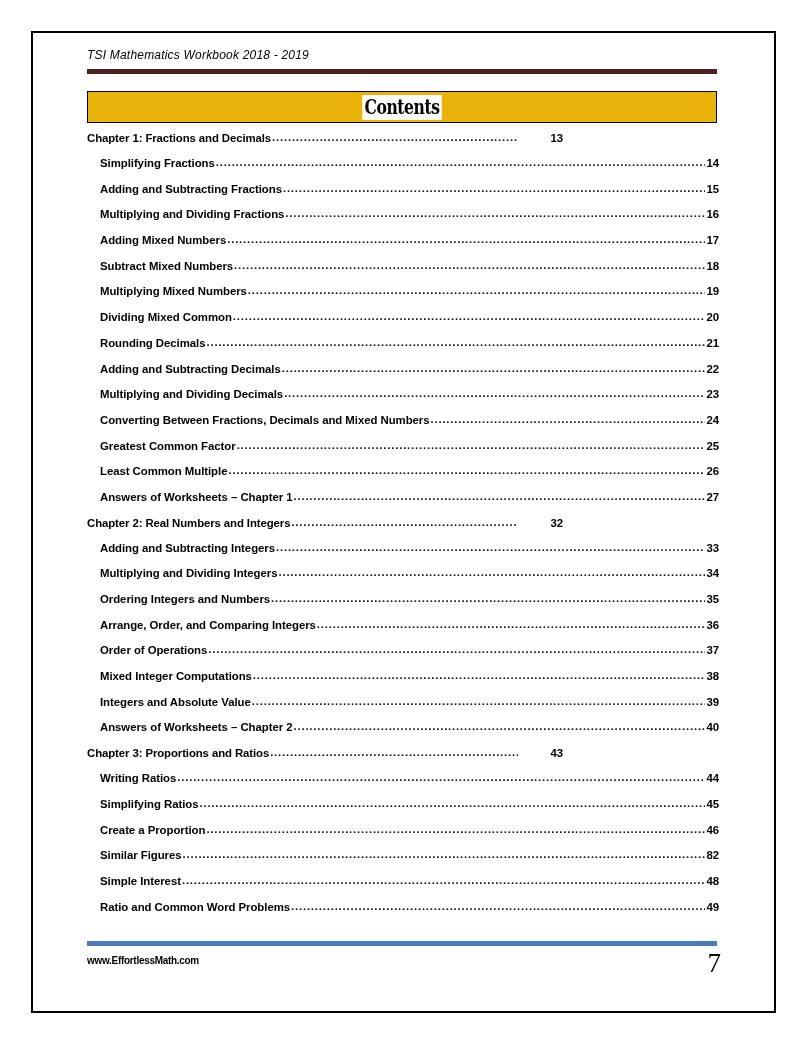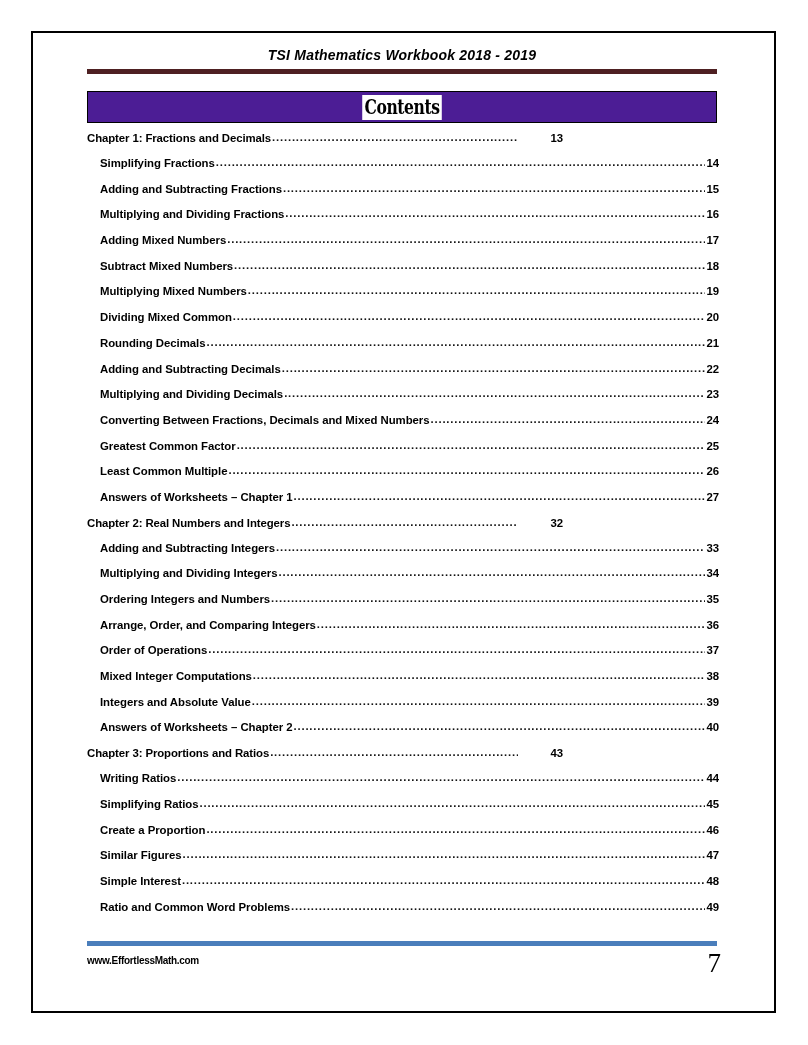--- a/index.html
+++ b/index.html
@@ -30,42 +30,42 @@
   .page-inner {
     position: absolute;
     left: 54px;
     top: 12px;
     width: 630px;
     height: 958px;
   }
 
   
   .doc-header {
-    text-align: center;
-    font-size: 14px;
-    font-weight: bold;
+    text-align: left;
+    font-size: 12px;
+    font-weight: normal;
     font-style: italic;
     letter-spacing: 0.2px;
     line-height: 16px;
     padding-top: 2px;
     color: #000;
   }
   .header-rule {
     margin-top: 6px;
     height: 5px;
     background: #4E2022;
     width: 100%;
   }
 
   
   .contents-box {
     margin-top: 17px;
     height: 32px;
     border: 1px solid #000000;
-    background: #4c1d95;
+    background: #eab308;
     box-sizing: border-box;
     position: relative;
   }
   .contents-title {
     position: absolute;
     left: 0;
     right: 0;
     top: 3px;
     text-align: center;
     font-family: "DejaVu Serif", serif;
@@ -320,21 +320,21 @@
           <span class="pg">45</span>
         </div>
         <div class="toc-row entry">
           <span class="lbl">Create a Proportion</span>
           <span class="dots">...........................................................................................................................................</span>
           <span class="pg">46</span>
         </div>
         <div class="toc-row entry">
           <span class="lbl">Similar Figures</span>
           <span class="dots">...........................................................................................................................................</span>
-          <span class="pg">47</span>
+          <span class="pg">82</span>
         </div>
         <div class="toc-row entry">
           <span class="lbl">Simple Interest</span>
           <span class="dots">...........................................................................................................................................</span>
           <span class="pg">48</span>
         </div>
         <div class="toc-row entry">
           <span class="lbl">Ratio and Common Word Problems</span>
           <span class="dots">...........................................................................................................................................</span>
           <span class="pg">49</span>

